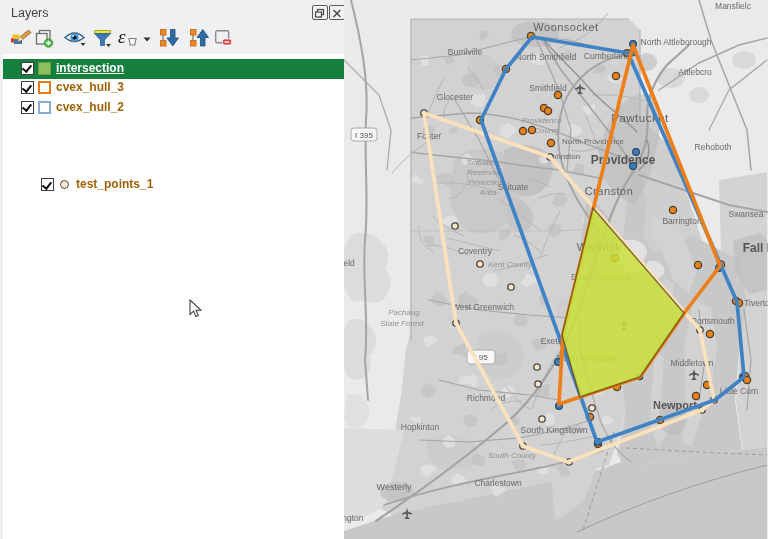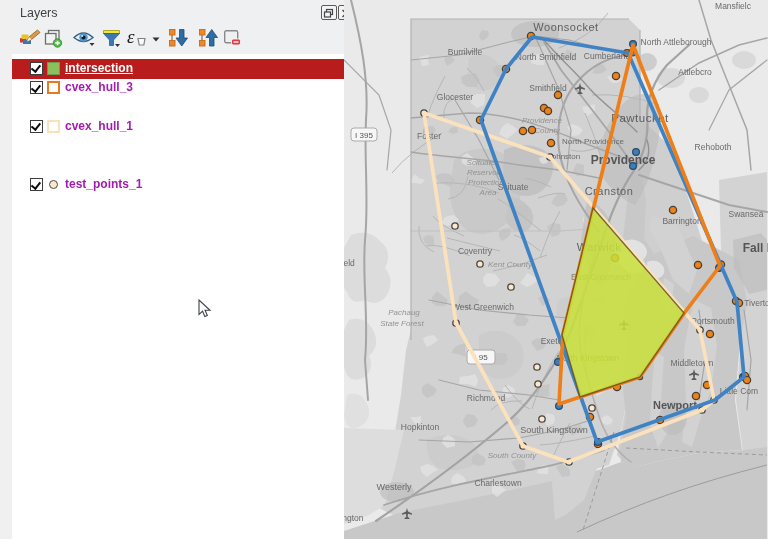--- a/index.html
+++ b/index.html
@@ -1,27 +1,27 @@
 <!DOCTYPE html>
 <html><head>
 <meta charset="utf-8">
 <style>
 html,body{margin:0;padding:0;}
 body{width:768px;height:539px;overflow:hidden;position:relative;font-family:"Liberation Sans",sans-serif;background:#f0f0f0;}
-#panel{position:absolute;left:12px;top:0;width:344px;height:539px;background:#eef0f1;}
+#panel{position:absolute;left:3px;top:0;width:344px;height:539px;background:#eef0f1;}
 #ptitle{position:absolute;left:0;top:0;width:344px;height:26px;}
 #ptitle .t{position:absolute;left:8px;top:6px;font-size:12.5px;color:#414141;}
 .tbtn{position:absolute;top:5px;width:14px;height:13px;border:1px solid #5a5a5a;border-radius:2px;background:#f4f4f4;}
 #tree{position:absolute;left:0;top:54px;width:344px;height:485px;background:#ffffff;}
 .row{position:absolute;left:0;width:344px;height:20px;}
 .row .cb{position:absolute;left:18px;top:3px;width:11px;height:11px;background:#fff;border:1px solid #3c3c3c;}
 .row .cb::after{content:"";position:absolute;left:2.2px;top:0.2px;width:3.5px;height:7px;border-right:2px solid #0c0c0c;border-bottom:2px solid #0c0c0c;transform:rotate(38deg);}
 .row .sw{position:absolute;left:35px;top:3px;width:13px;height:13px;box-sizing:border-box;}
-.row .lbl{position:absolute;left:53px;top:2px;font-size:12px;font-weight:bold;color:#a21caf;}
-.selrow{background:#b91c1c;}
+.row .lbl{position:absolute;left:53px;top:2px;font-size:12px;font-weight:bold;color:#a16207;}
+.selrow{background:#15803d;}
 .selrow .lbl{color:#fff;text-decoration:underline;}
 .dot{border-radius:50%;width:7px;height:7px;border:1.2px solid #4e4a47;position:absolute;left:37px;top:4.5px;}
 </style>
 </head>
 <body>
 <div id="panel">
   <div id="ptitle">
     <span class="t">Layers</span>
     <span class="tbtn" style="left:309px;"><svg width="14" height="13">
           <rect x="4.5" y="2.5" width="6" height="5" fill="none" stroke="#444" stroke-width="1.2"></rect>
@@ -92,26 +92,26 @@
     <div class="row selrow" style="top:5px;">
       <span class="cb"></span>
         <span class="sw" style="background:#8bc05c;border:1px solid #6f9c49;"></span>
         <span class="lbl">intersection</span>
     </div>
     <div class="row" style="top:24.4px;">
       <span class="cb"></span>
         <span class="sw" style="background:#fff;border:2px solid #e8791d;"></span>
         <span class="lbl">cvex_hull_3</span>
     </div>
-    <div class="row" style="top:63.2px;">
+    <div class="row" style="top:43.8px;">
       <span class="cb"></span>
-        <span class="sw" style="background:#fff;border:2px solid #fbe0ba;"></span>
-        <span class="lbl">cvex_hull_1</span>
+        <span class="sw" style="background:#fff;border:2px solid #84aed4;"></span>
+        <span class="lbl">cvex_hull_2</span>
     </div>
-    <div class="row" style="top:121.4px;">
+    <div class="row" style="top:121.4px;margin-left:20px;">
       <span class="cb"></span>
         <span class="dot" style="background:#fbe7cd;"></span>
         <span class="lbl">test_points_1</span>
     </div>
   </div>
   <svg id="cursor" style="position:absolute;left:186px;top:299px;" width="14" height="20">
     <path d="M1 1 L1 15.5 L4.6 12.2 L6.8 17.6 L9.3 16.5 L7.1 11.3 L12 11.3 Z" fill="#fdfdfd" stroke="#3f4449" stroke-width="1.1"></path>
   </svg>
 </div>
 <svg id="map" viewBox="345 0 424 539" width="424" height="539" style="position:absolute;left:344px;top:0;" font-family="Liberation Sans, sans-serif">

